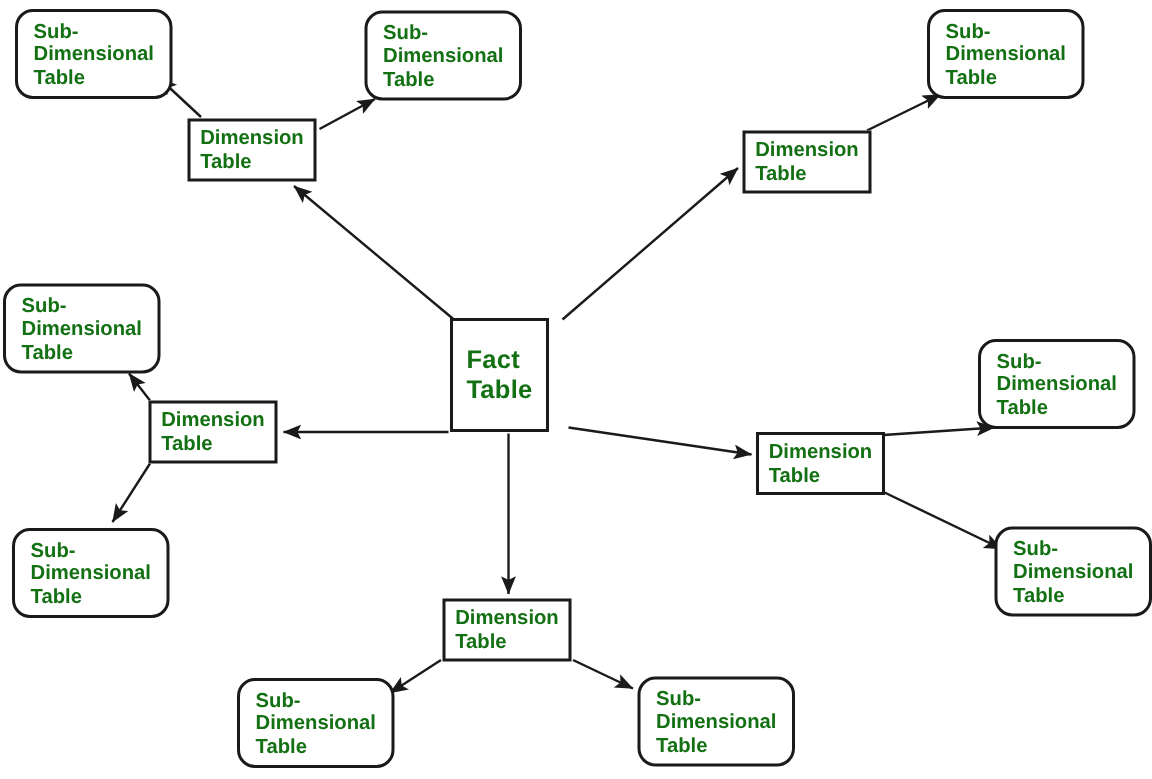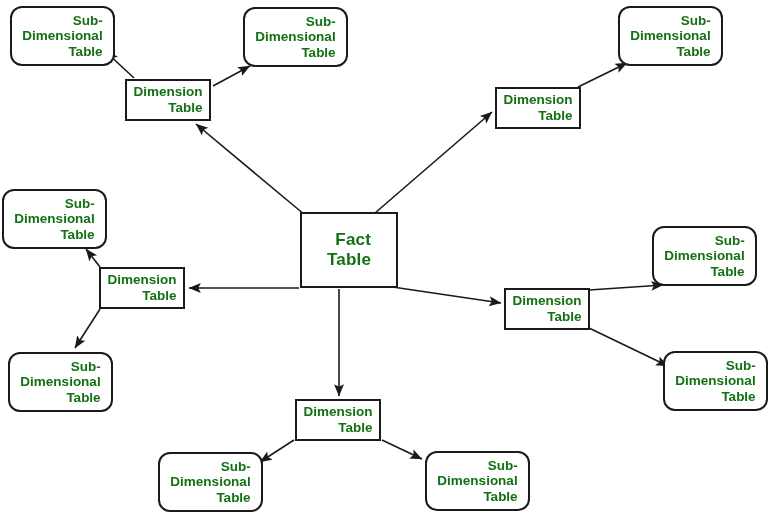--- a/index.html
+++ b/index.html
@@ -22,21 +22,21 @@
     width: 768px;
     height: 519px;
     pointer-events: none;
   }
   .node {
     position: absolute;
     box-sizing: border-box;
     display: flex;
     align-items: center;
     justify-content: center;
-    text-align: right;
+    text-align: left;
     background: #ffffff;
     border: 2px solid #1a1a1a;
     color: #137013;
     font-weight: bold;
     line-height: 1.16;
     z-index: 2;
   }
   .node-fact {
     font-size: 17px;
     letter-spacing: 0.2px;
@@ -80,21 +80,21 @@
         <line x1="100" y1="267" x2="86" y2="249" stroke="#1a1a1a" stroke-width="1.6" marker-end="url(#arrowhead)"></line>
         <line x1="100" y1="309" x2="75" y2="348" stroke="#1a1a1a" stroke-width="1.6" marker-end="url(#arrowhead)"></line>
         <line x1="589" y1="290" x2="663" y2="285" stroke="#1a1a1a" stroke-width="1.6" marker-end="url(#arrowhead)"></line>
         <line x1="589" y1="328" x2="668" y2="366" stroke="#1a1a1a" stroke-width="1.6" marker-end="url(#arrowhead)"></line>
         <line x1="294" y1="440" x2="260" y2="462" stroke="#1a1a1a" stroke-width="1.6" marker-end="url(#arrowhead)"></line>
         <line x1="382" y1="440" x2="422" y2="459" stroke="#1a1a1a" stroke-width="1.6" marker-end="url(#arrowhead)"></line>
       </g>
   </svg>
 
   <div id="nodes">
-      <div class="node node-fact" style="left: 300px; top: 212px; width: 98px; height: 76px; border-color: rgb(26, 26, 26); color: rgb(19, 112, 19);">
+      <div class="node node-fact" style="left: 300px; top: 212px; width: 66px; height: 76px; border-color: rgb(26, 26, 26); color: rgb(19, 112, 19);">
         <span class="node-label">Fact
 Table</span>
       </div>
       <div class="node node-dim" style="left: 125px; top: 79px; width: 86px; height: 42px; border-color: rgb(26, 26, 26); color: rgb(19, 112, 19);">
         <span class="node-label">Dimension
 Table</span>
       </div>
       <div class="node node-dim" style="left: 495px; top: 87px; width: 86px; height: 42px; border-color: rgb(26, 26, 26); color: rgb(19, 112, 19);">
         <span class="node-label">Dimension
 Table</span>

